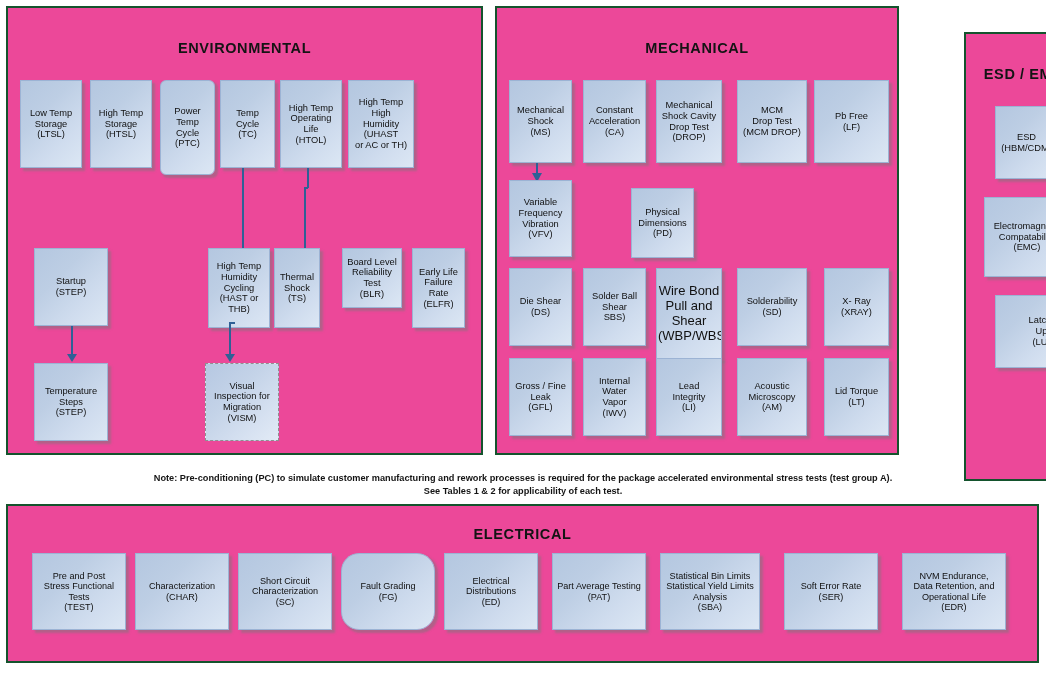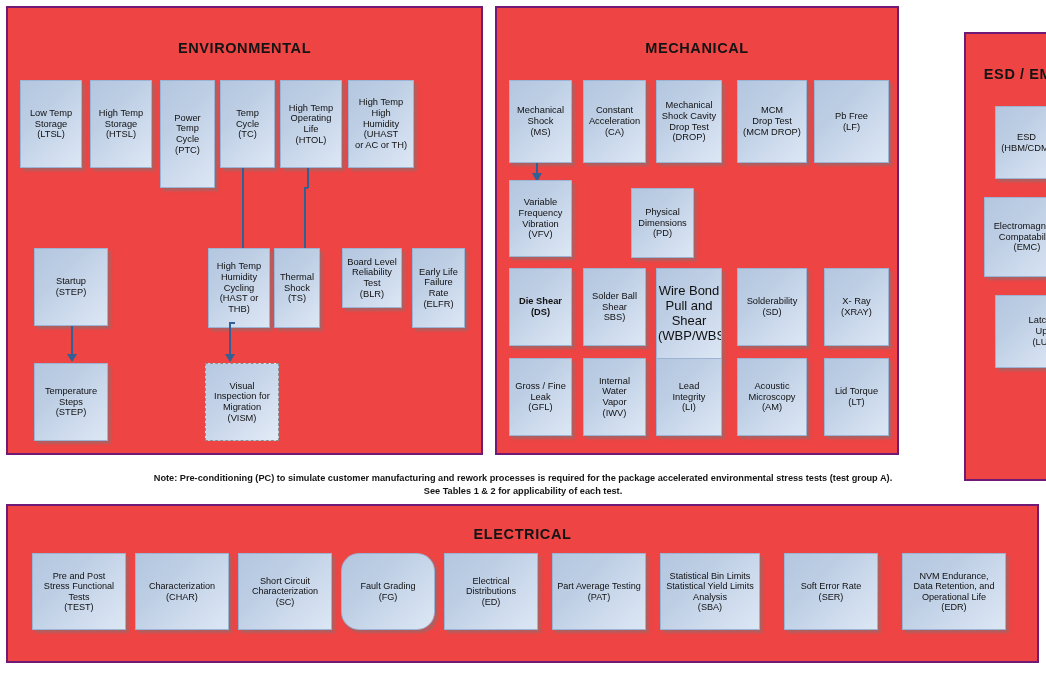--- a/index.html
+++ b/index.html
@@ -3,22 +3,22 @@
 <meta charset="utf-8">
 <style>
   html,body{margin:0;padding:0;background:#ffffff;}
   body{
     width:1046px;height:673px;position:relative;overflow:hidden;
     font-family:"Liberation Sans", sans-serif;
     color:#1a1a1a;
   }
   .panel{
     position:absolute;
-    border:2px solid #701a75;
-    background:#ef4444;
+    border:2px solid #14532d;
+    background:#ec4899;
     box-sizing:border-box;
   }
   .panel-title{
     position:absolute;
     width:100%;
     text-align:center;
     font-weight:bold;
     font-size:14.5px;
     letter-spacing:.6px;
     color:#141414;
@@ -67,21 +67,21 @@
 
 <div class="panel" style="left:6px;top:6px;width:477px;height:449px;">
   <div class="panel-title" style="top:32px;">ENVIRONMENTAL</div>
 
   <div class="node" style="left:12px;top:72px;width:62px;height:88px;font-size:9.3px;">
       <span>Low Temp<br>Storage<br>(LTSL)</span>
     </div>
   <div class="node" style="left:82px;top:72px;width:62px;height:88px;font-size:9.3px;">
       <span>High Temp<br>Storage<br>(HTSL)</span>
     </div>
-  <div class="node" style="left:152px;top:72px;width:55px;height:108px;font-size:9.3px;">
+  <div class="node" style="left:152px;top:72px;width:55px;height:95px;font-size:9.3px;border-radius:6px;">
       <span>Power<br>Temp<br>Cycle<br>(PTC)</span>
     </div>
   <div class="node" style="left:212px;top:72px;width:55px;height:88px;font-size:9.3px;">
       <span>Temp<br>Cycle<br>(TC)</span>
     </div>
   <div class="node" style="left:272px;top:72px;width:62px;height:88px;font-size:9.3px;">
       <span>High Temp<br>Operating<br>Life<br>(HTOL)</span>
     </div>
   <div class="node" style="left:340px;top:72px;width:66px;height:88px;font-size:9.3px;">
       <span>High Temp<br>High<br>Humidity<br>(UHAST<br>or AC or TH)</span>
@@ -157,21 +157,21 @@
     <div class="head" style="left:0.6px;top:10px;border-top-width:9px;border-left-width:5.5px;border-right-width:5.5px;"></div>
   </div>
 
   <div class="node" style="left:12px;top:172px;width:63px;height:77px;font-size:9.3px;">
       <span>Variable<br>Frequency<br>Vibration<br>(VFV)</span>
     </div>
   <div class="node" style="left:86px;top:180px;width:63px;height:70px;font-size:9.3px;margin-left:48px;">
       <span>Physical<br>Dimensions<br>(PD)</span>
     </div>
 
-  <div class="node" style="left:12px;top:260px;width:63px;height:78px;font-size:9.3px;font-weight:bold;">
+  <div class="node" style="left:12px;top:260px;width:63px;height:78px;font-size:9.3px;">
       <span>Die Shear<br>(DS)</span>
     </div>
   <div class="node" style="left:86px;top:260px;width:63px;height:78px;font-size:9.3px;">
       <span>Solder Ball<br>Shear<br>SBS)</span>
     </div>
   <div class="node" style="left:159px;top:260px;width:66px;height:92px;font-size:13px;align-items:center;">
       <span>Wire Bond<br>Pull and<br>Shear<br>(WBP/WBS)</span>
     </div>
   <div class="node" style="left:240px;top:260px;width:70px;height:78px;font-size:9.3px;">
       <span>Solderability<br>(SD)</span>

